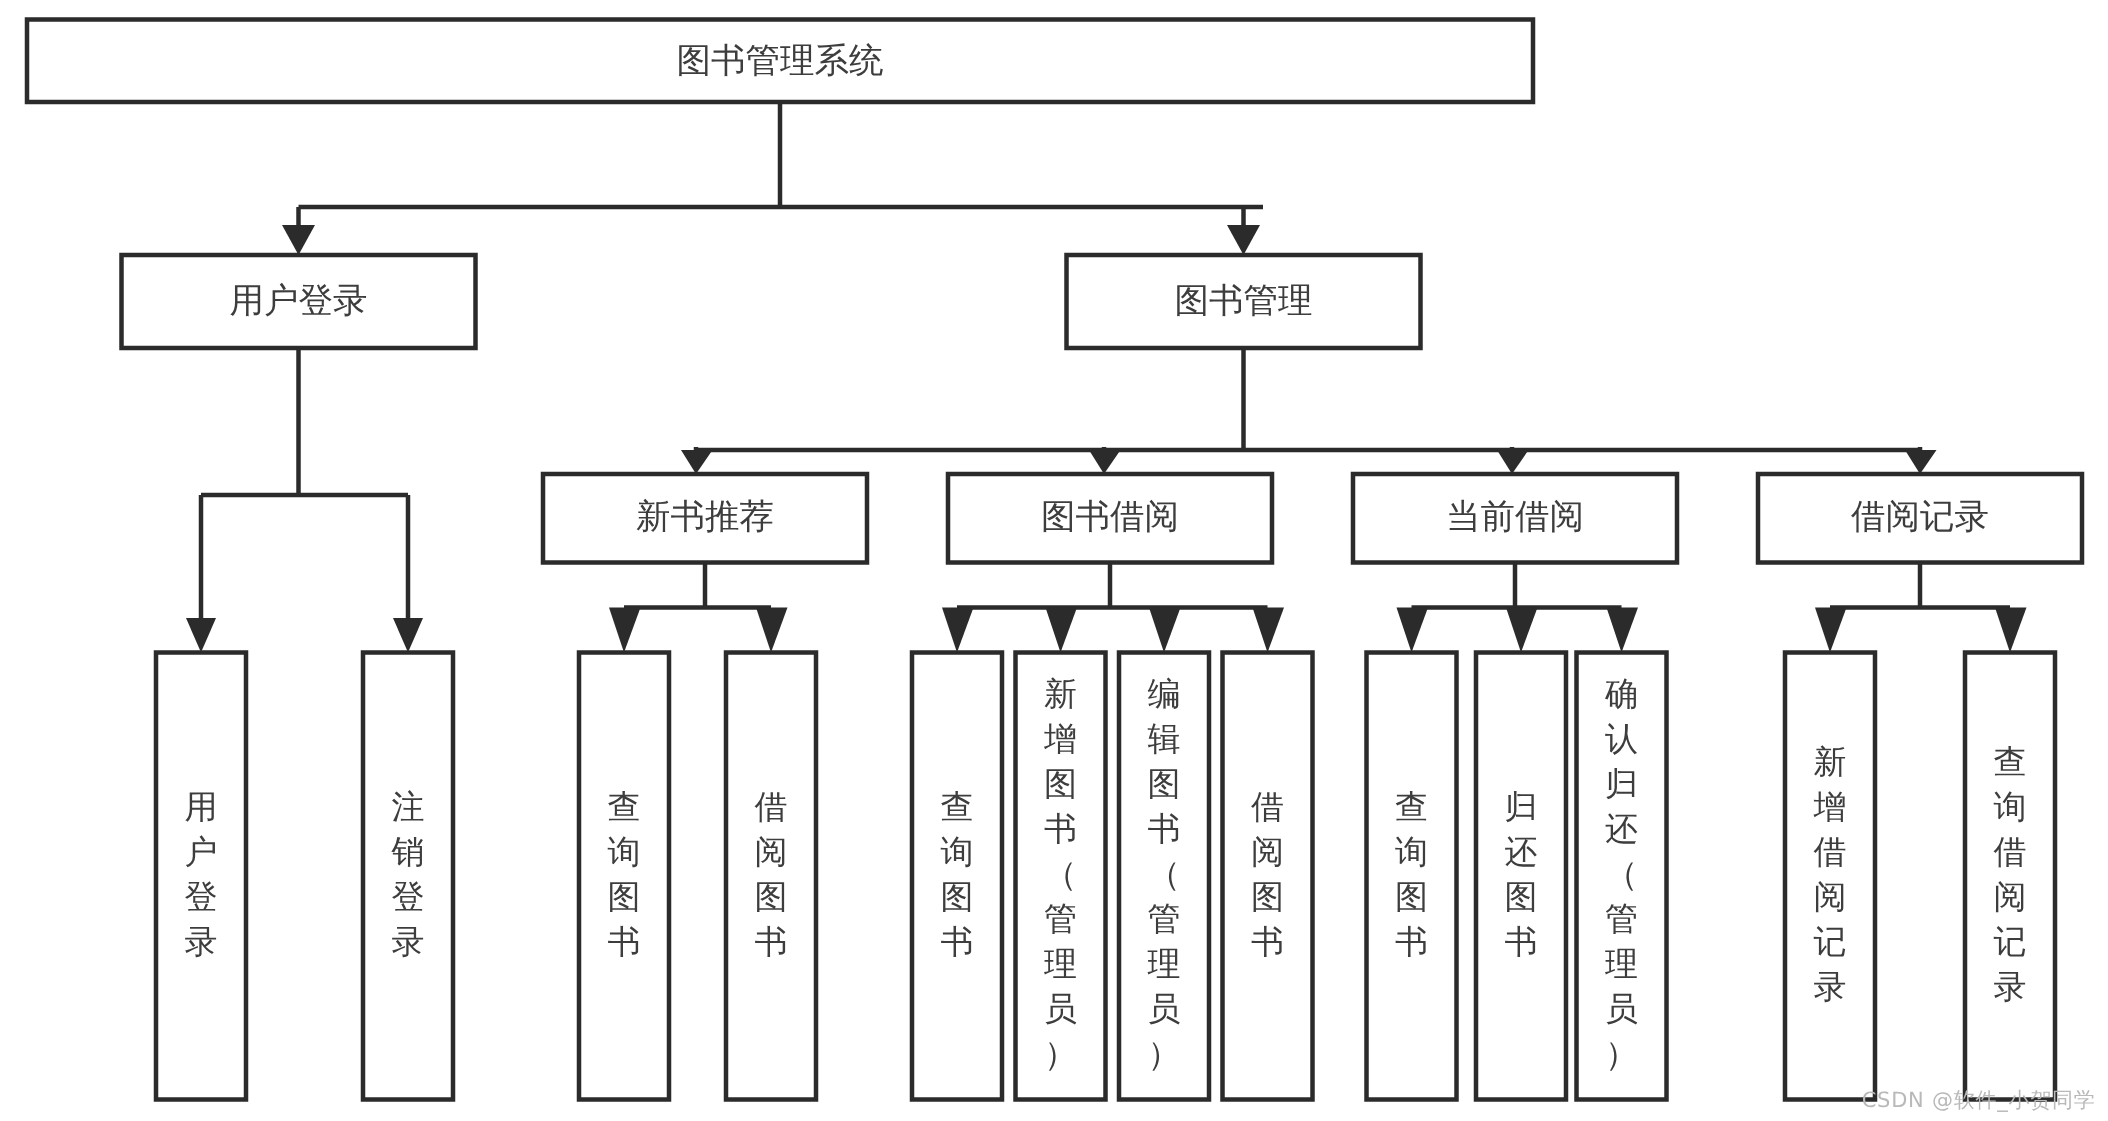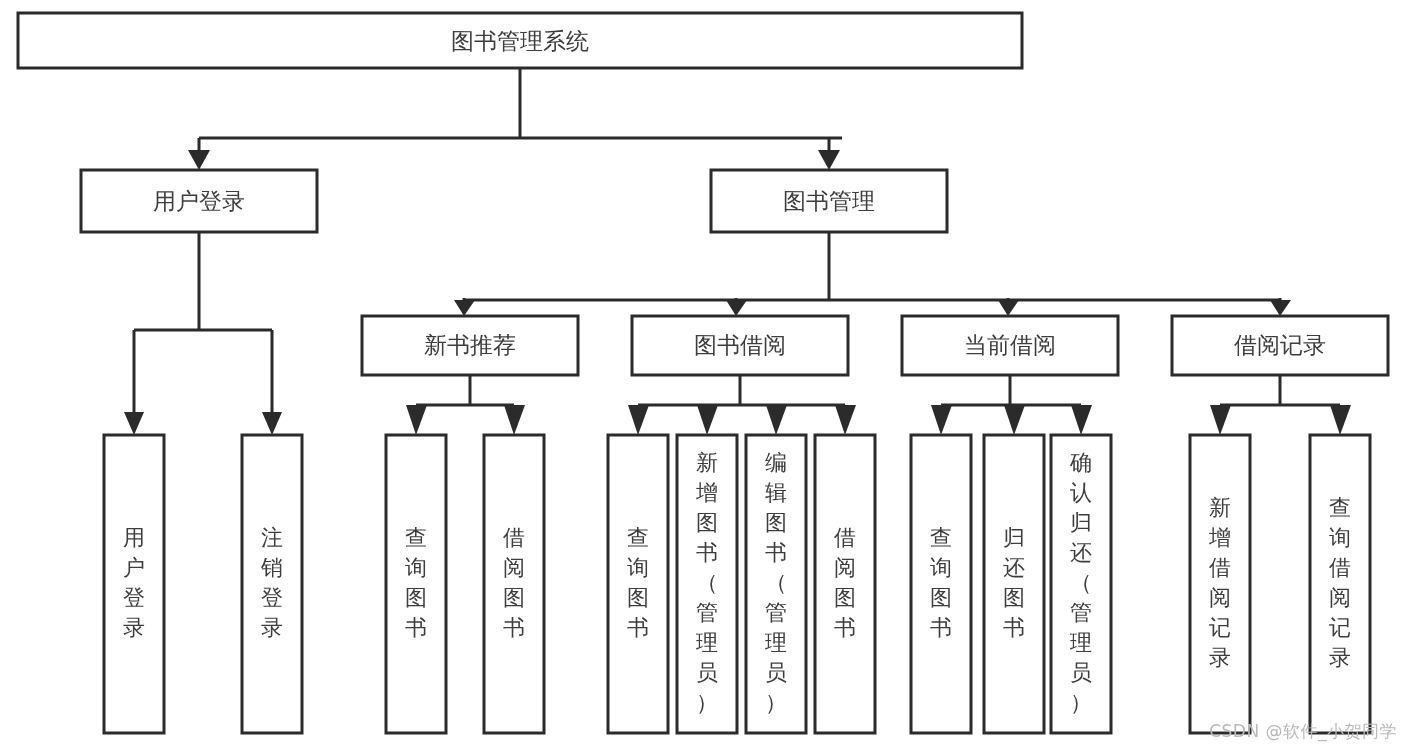--- a/index.html
+++ b/index.html
@@ -50,21 +50,21 @@
     dominant-baseline: middle;
   }
   .nodelabel.vertical {
     font-size: 22px;
   }
   .watermark {
     position: absolute;
     right: 8px;
     bottom: 4px;
     font-family: "DejaVu Sans", "Liberation Sans", sans-serif;
-    font-size: 17px;
+    font-size: 14px;
     color: #b9b9b9;
     letter-spacing: 0.5px;
     white-space: nowrap;
     user-select: none;
     margin-left: 16px;
   }
 </style>
 </head>
 <body>
 

